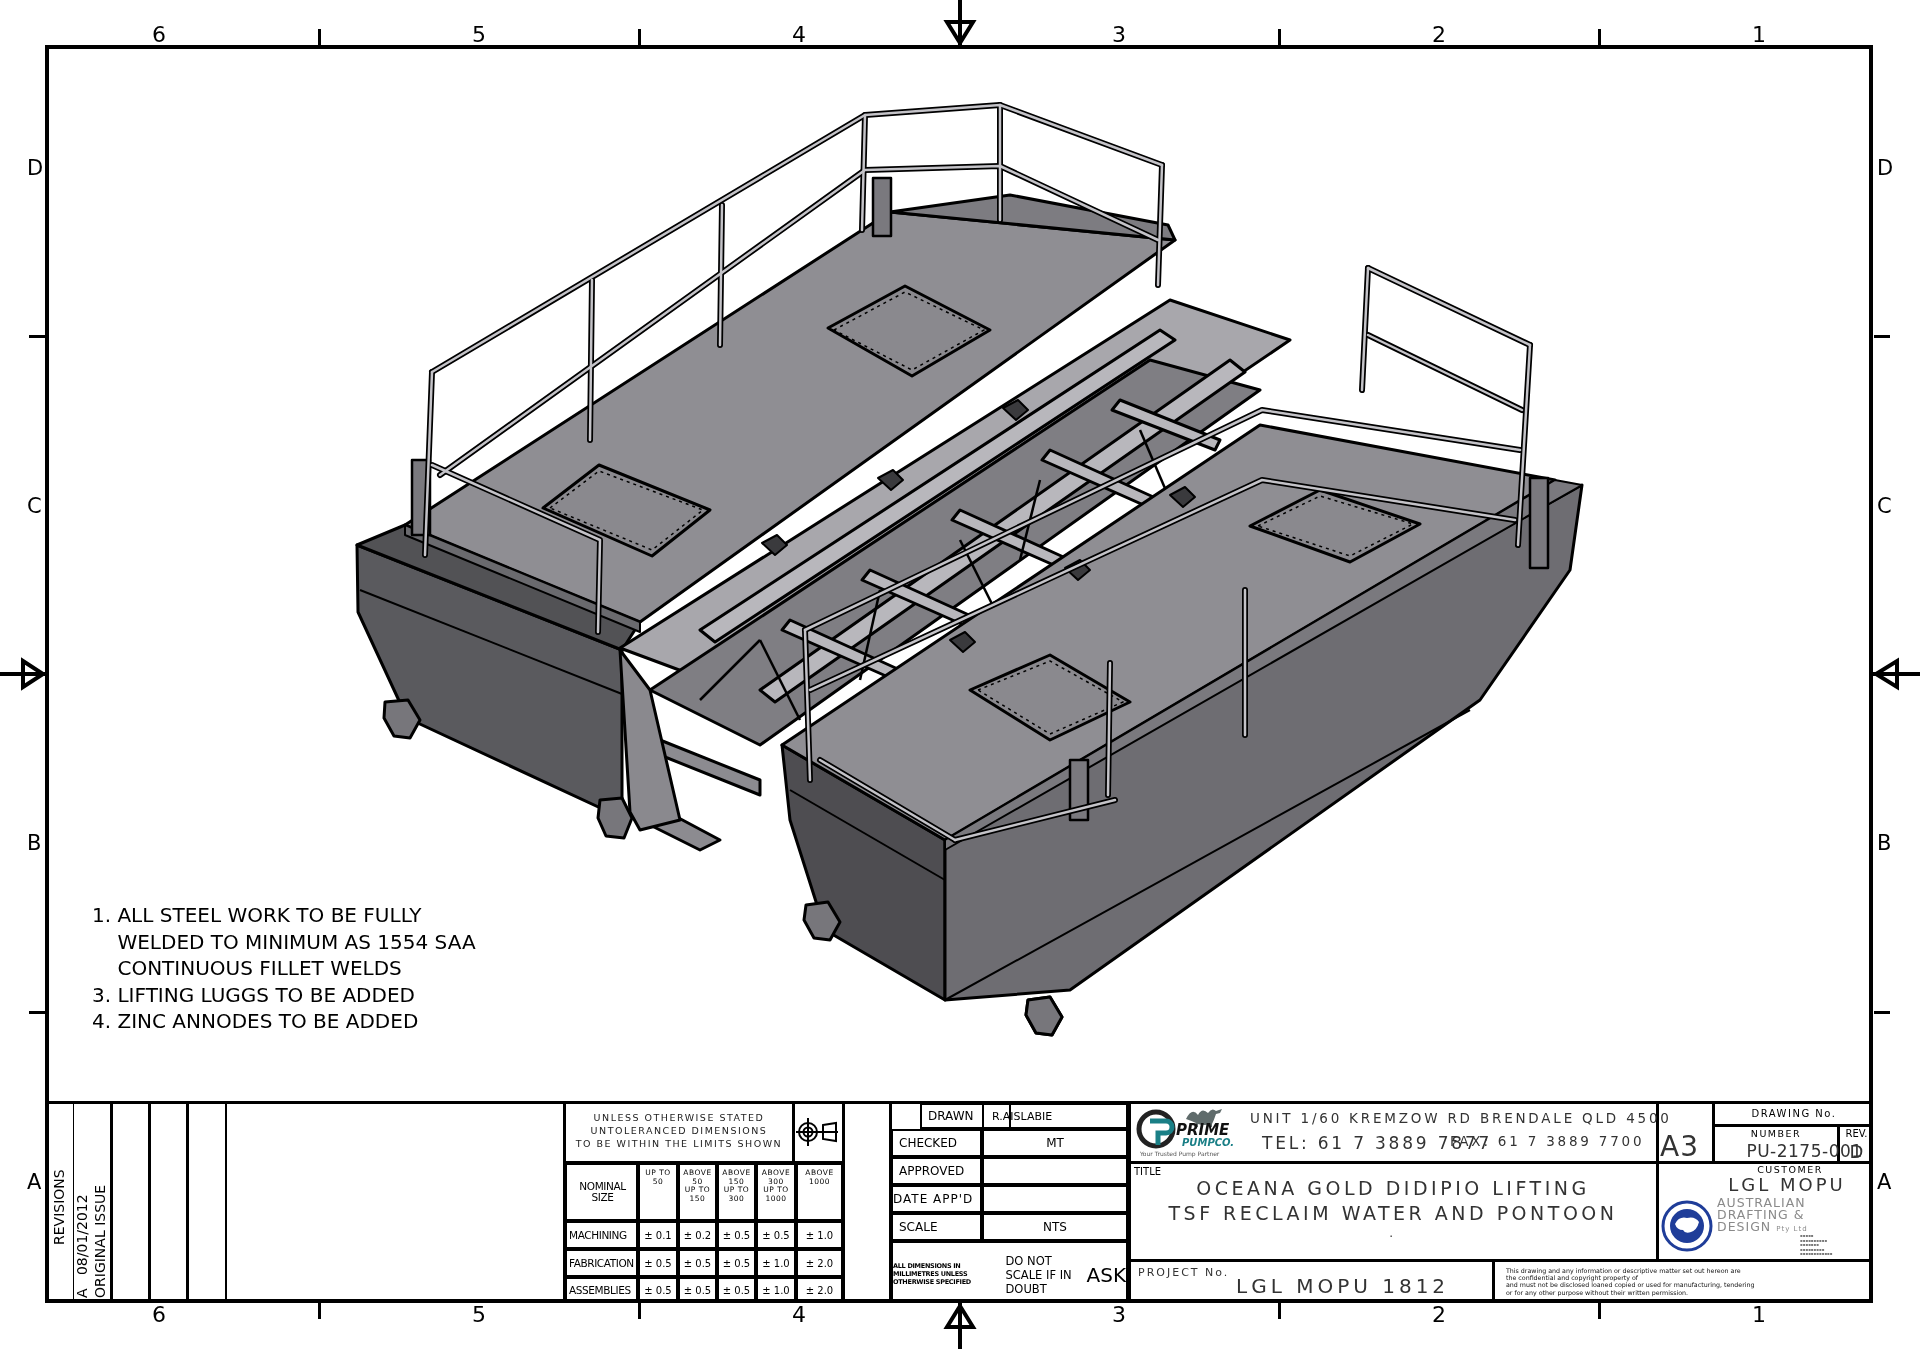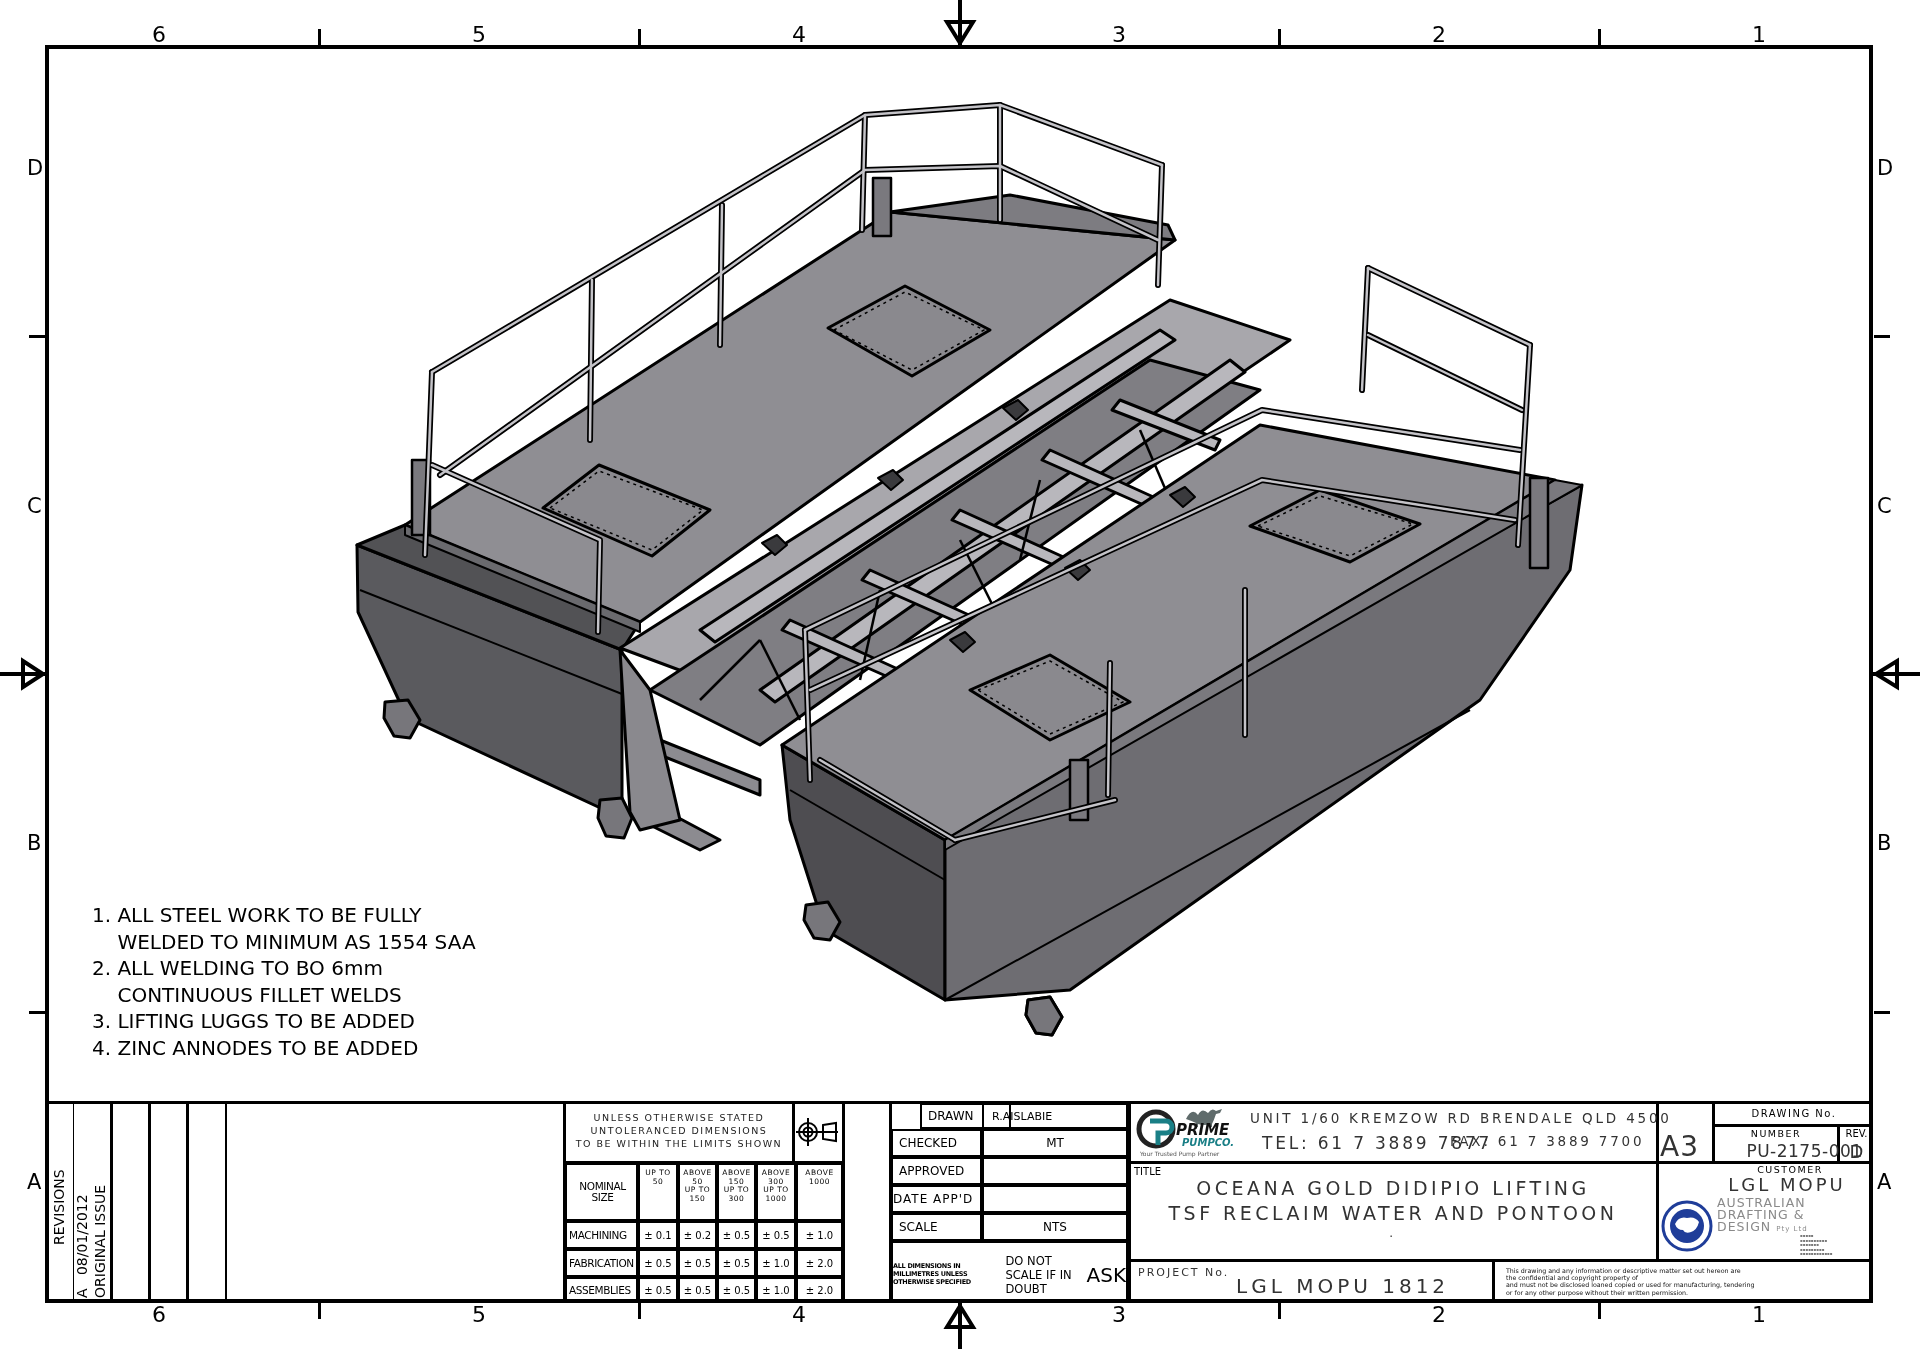--- a/index.html
+++ b/index.html
@@ -205,21 +205,20 @@
       <polyline points="1245,590 1245,735"></polyline>
       <polyline points="955,840 1115,800"></polyline>
       <polyline points="955,840 820,760"></polyline>
     </g>
   </g>
 </svg>
 
 <div class="notes">
   <div class="item">1. ALL STEEL WORK TO BE FULLY</div>
   <div class="item">    WELDED TO MINIMUM AS 1554 SAA</div>
-  <div class="item">2. ALL WELDING TO BO 6mm</div>
   <div class="item">    CONTINUOUS FILLET WELDS</div>
   <div class="item">3. LIFTING LUGGS TO BE ADDED</div>
   <div class="item">4. ZINC ANNODES TO BE ADDED</div>
 </div>
 
 <div class="line-h" style="left:45px;top:1101px;width:1828px;"></div>
 
 <div class="line-vt" style="left:73px;top:1103px;height:200px;"></div>
 <div class="line-v" style="left:110px;top:1103px;height:200px;"></div>
 <div class="line-v" style="left:148px;top:1103px;height:200px;"></div>

